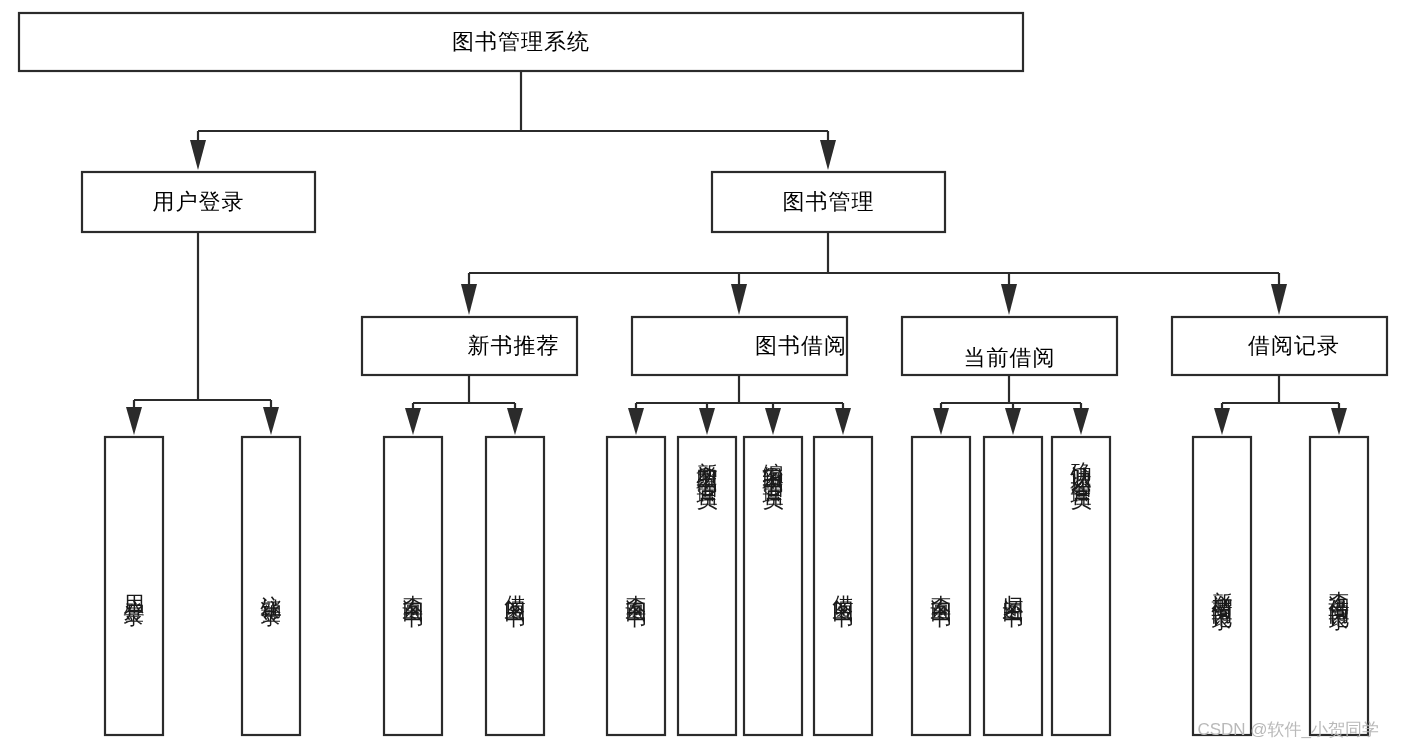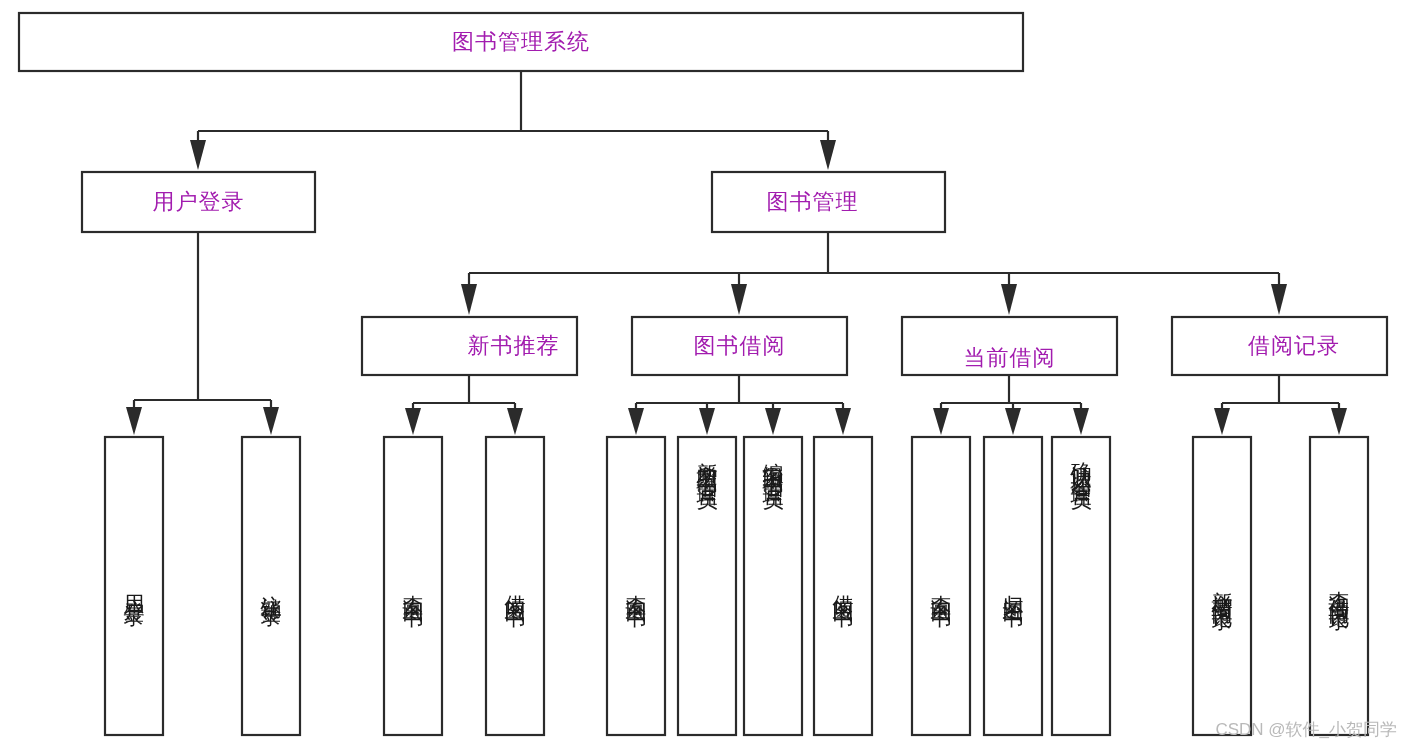--- a/index.html
+++ b/index.html
@@ -59,27 +59,27 @@
   .hlabel-wrap {
     position: absolute;
     display: flex;
     align-items: center;
     justify-content: center;
     pointer-events: none;
   }
   .hlabel-text {
     font-family: "Liberation Sans", "DejaVu Sans", sans-serif;
     font-size: 22px;
-    color: #a21caf;
+    color: #000000;
     letter-spacing: 1px;
     white-space: nowrap;
   }
   #watermark {
     position: absolute;
-    right: 8px;
+    right: 26px;
     bottom: 6px;
     font-family: "Liberation Sans", "DejaVu Sans", sans-serif;
     font-size: 17px;
     color: #b9b9b9;
     white-space: nowrap;
     user-select: none;
   }
 </style>
 </head>
 <body>
@@ -176,28 +176,28 @@
     <polygon class="arrow-head" points="1331,408 1347,408 1339,435"></polygon>
   </svg>
 
   <div class="hlabel-wrap" style="left:19px; top:13px; width:1004px; height:58px;">
     <span class="hlabel-text">图书管理系统</span>
   </div>
 
   <div class="hlabel-wrap" style="left:82px; top:172px; width:233px; height:60px;">
     <span class="hlabel-text">用户登录</span>
   </div>
-  <div class="hlabel-wrap" style="left:696px; top:172px; width:233px; height:60px;border-radius:10px;">
+  <div class="hlabel-wrap" style="left:712px; top:172px; width:233px; height:60px;border-radius:10px;">
     <span class="hlabel-text">图书管理</span>
   </div>
 
   <div class="hlabel-wrap" style="left:362px; top:317px; width:215px; height:58px;margin-left:44px;">
     <span class="hlabel-text">新书推荐</span>
   </div>
-  <div class="hlabel-wrap" style="left:632px; top:317px; width:215px; height:58px;">
+  <div class="hlabel-wrap" style="left:632px; top:317px; width:215px; height:58px;justify-content:flex-end;">
     <span class="hlabel-text">图书借阅</span>
   </div>
   <div class="hlabel-wrap" style="left:902px; top:329px; width:215px; height:58px;">
     <span class="hlabel-text">当前借阅</span>
   </div>
   <div class="hlabel-wrap" style="left:1172px; top:317px; width:244px; height:58px;">
     <span class="hlabel-text">借阅记录</span>
   </div>
 
   <div class="vlabel-wrap" style="left:105px; top:437px; width:58px; height:298px;">

